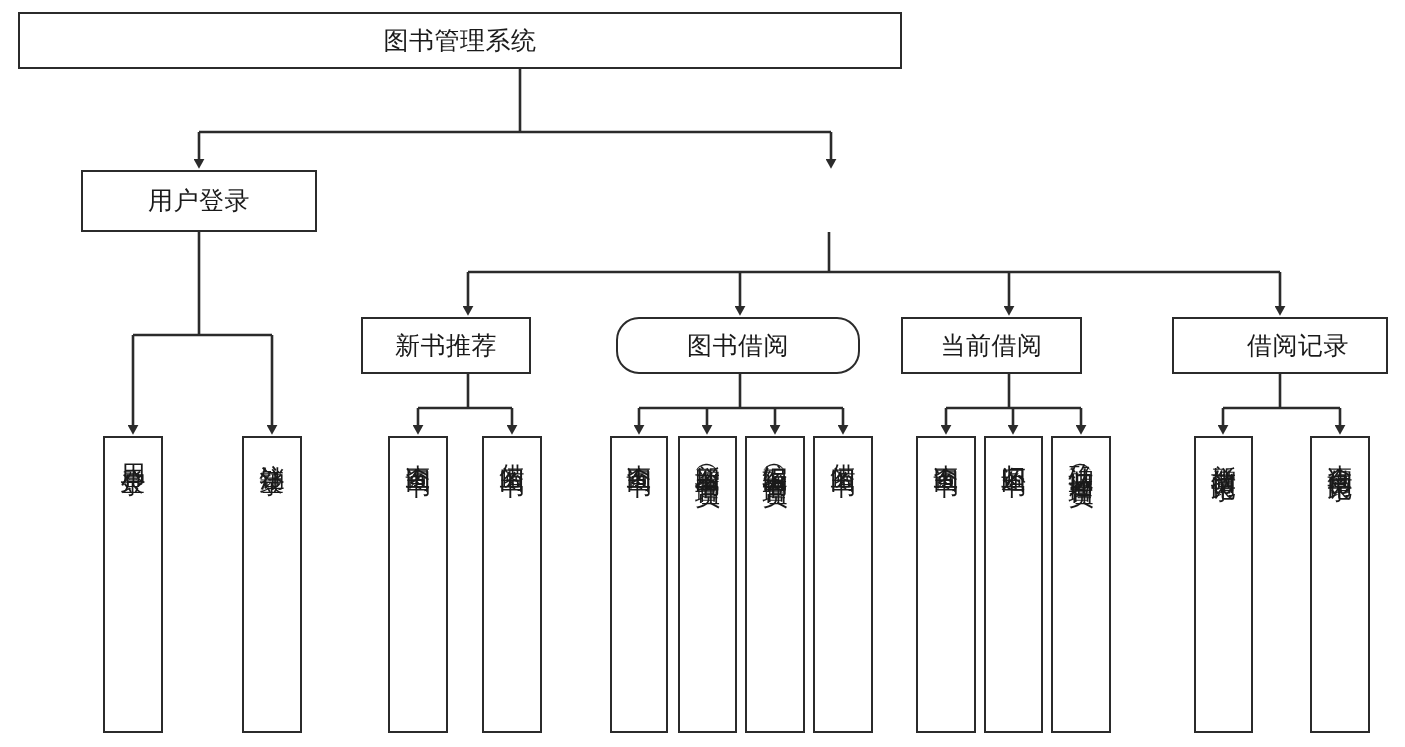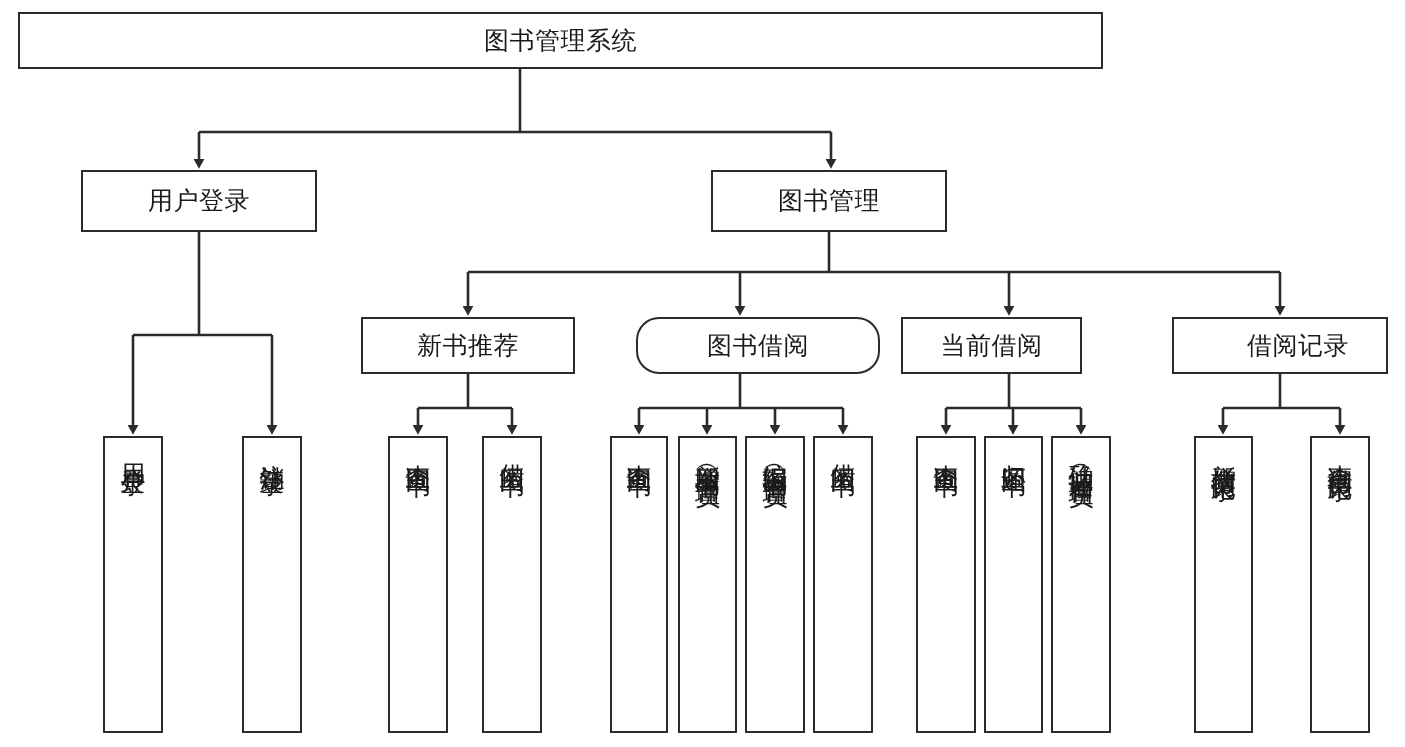--- a/index.html
+++ b/index.html
@@ -119,35 +119,32 @@
       <path d="M1013,408 L1013,426" marker-end="url(#arrow)"></path>
       <path d="M1081,408 L1081,426" marker-end="url(#arrow)"></path>
 
       <path d="M1280,374 L1280,408"></path>
       <path d="M1223,408 L1340,408"></path>
       <path d="M1223,408 L1223,426" marker-end="url(#arrow)"></path>
       <path d="M1340,408 L1340,426" marker-end="url(#arrow)"></path>
     </g>
   </svg>
 
-  <div class="node h root" style="left: 18px; top: 12px; width: 1085px; height: 57px;">
+  <div class="node h root" style="left: 18px; top: 12px; width: 884px; height: 57px;">
     <span class="lbl">图书管理系统</span>
   </div>
 
   <div class="node h" style="left: 81px; top: 170px; width: 236px; height: 62px;">
     <span class="lbl">用户登录</span>
   </div>
-  <div class="node h" style="left: 711px; top: 170px; width: 236px; height: 62px;">
-    <span class="lbl">图书管理</span>
-  </div>
 
-  <div class="node h" style="left: 361px; top: 317px; width: 214px; height: 57px;">
+  <div class="node h" style="left: 361px; top: 317px; width: 170px; height: 57px;">
     <span class="lbl">新书推荐</span>
   </div>
-  <div class="node h" style="left: 636px; top: 317px; width: 244px; height: 57px; border-radius: 23px;">
+  <div class="node h" style="left: 616px; top: 317px; width: 244px; height: 57px; border-radius: 23px;">
     <span class="lbl">图书借阅</span>
   </div>
   <div class="node h" style="left: 901px; top: 317px; width: 181px; height: 57px;">
     <span class="lbl">当前借阅</span>
   </div>
   <div class="node h" style="left: 1172px; top: 317px; width: 216px; height: 57px; padding-left: 36px;">
     <span class="lbl">借阅记录</span>
   </div>
 
   <div class="node v" style="left: 103px; top: 436px; width: 60px; height: 297px;">

